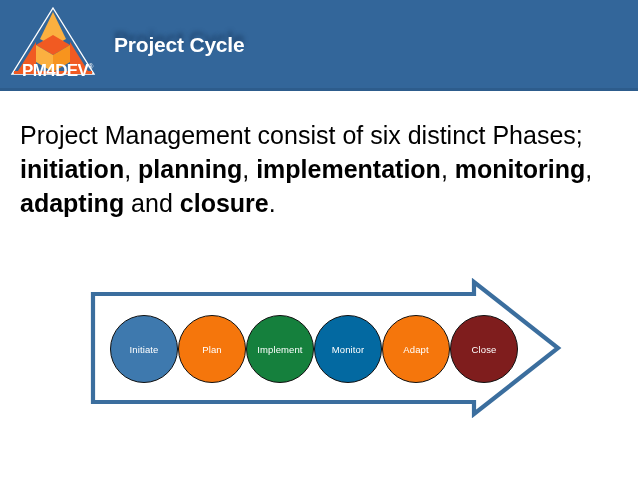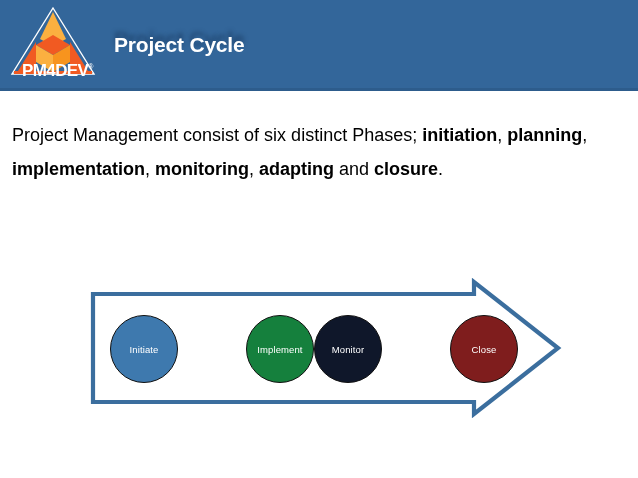--- a/index.html
+++ b/index.html
@@ -76,24 +76,24 @@
 
   .logo-wordmark sup {
     font-size: 7px;
     vertical-align: super;
     font-weight: normal;
   }
 
   
   .body-copy {
     position: absolute;
-    left: 12px;
+    left: 20px;
     top: 118px;
     width: 580px;
-    font-size: 18px;
+    font-size: 25px;
     line-height: 34px;
     color: #000000;
     font-weight: normal;
   }
 
   .body-copy b { font-weight: bold; }
 
   
   .diagram {
     position: absolute;
@@ -176,25 +176,31 @@
 
   <div class="diagram">
     <svg class="arrow-svg" width="490" height="140" viewBox="0 0 490 140" xmlns="http://www.w3.org/2000/svg">
       <path d="M11 16 L392 16 L392 4 L476 70 L392 136 L392 124 L11 124 Z" fill="#ffffff" stroke="#3B6E9E" stroke-width="4.2" stroke-linejoin="miter"></path>
     </svg>
 
     <div class="circle-row">
       <div class="phase-circle" style="left: 0px; background: rgb(62, 121, 174);">
         <span class="phase-label">Initiate</span>
       </div>
+      <div class="phase-circle" style="left: 68px; background: rgb(245, 118, 12);">
+        <span class="phase-label">Plan</span>
+      </div>
       <div class="phase-circle" style="left: 136px; background: #15803d;">
         <span class="phase-label">Implement</span>
       </div>
-      <div class="phase-circle" style="left: 204px; background: #0f172a;">
+      <div class="phase-circle" style="left: 204px; background: #0369a1;">
         <span class="phase-label">Monitor</span>
+      </div>
+      <div class="phase-circle" style="left: 272px; background: rgb(245, 118, 12);">
+        <span class="phase-label">Adapt</span>
       </div>
       <div class="phase-circle" style="left: 340px; background: #7f1d1d;">
         <span class="phase-label">Close</span>
       </div>
     </div>
   </div>
 
 </div>
 
 </body></html>

